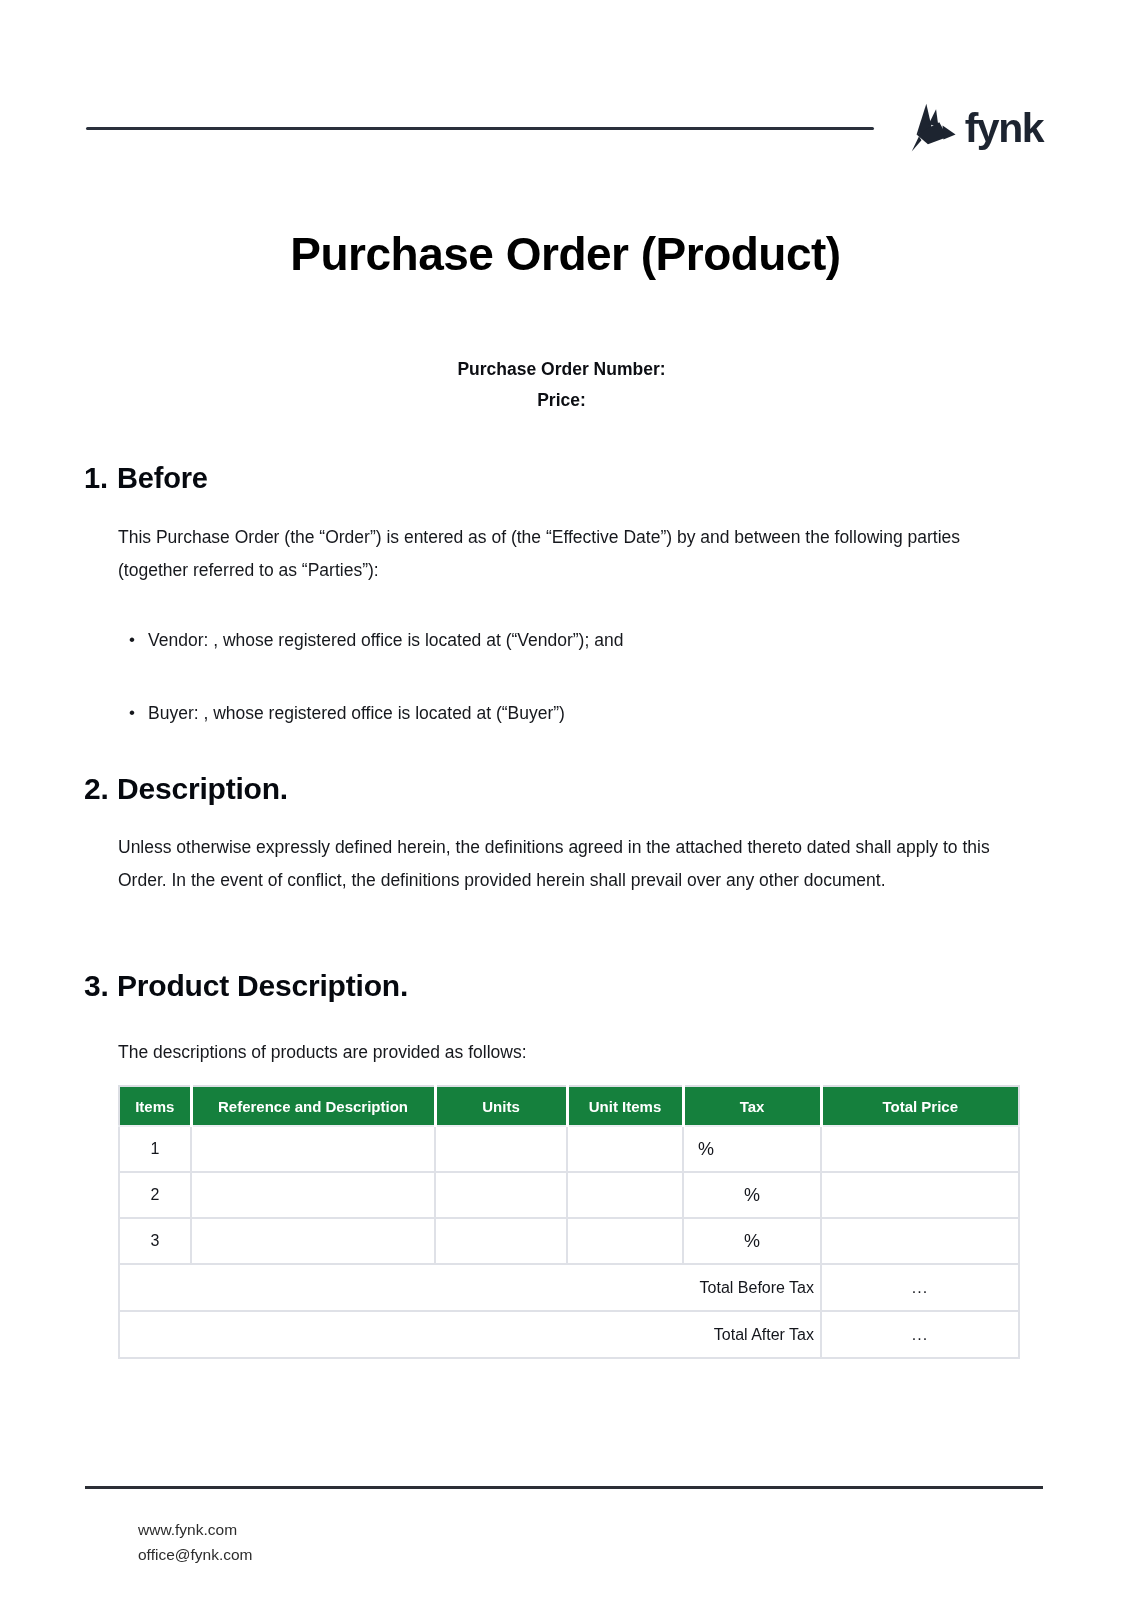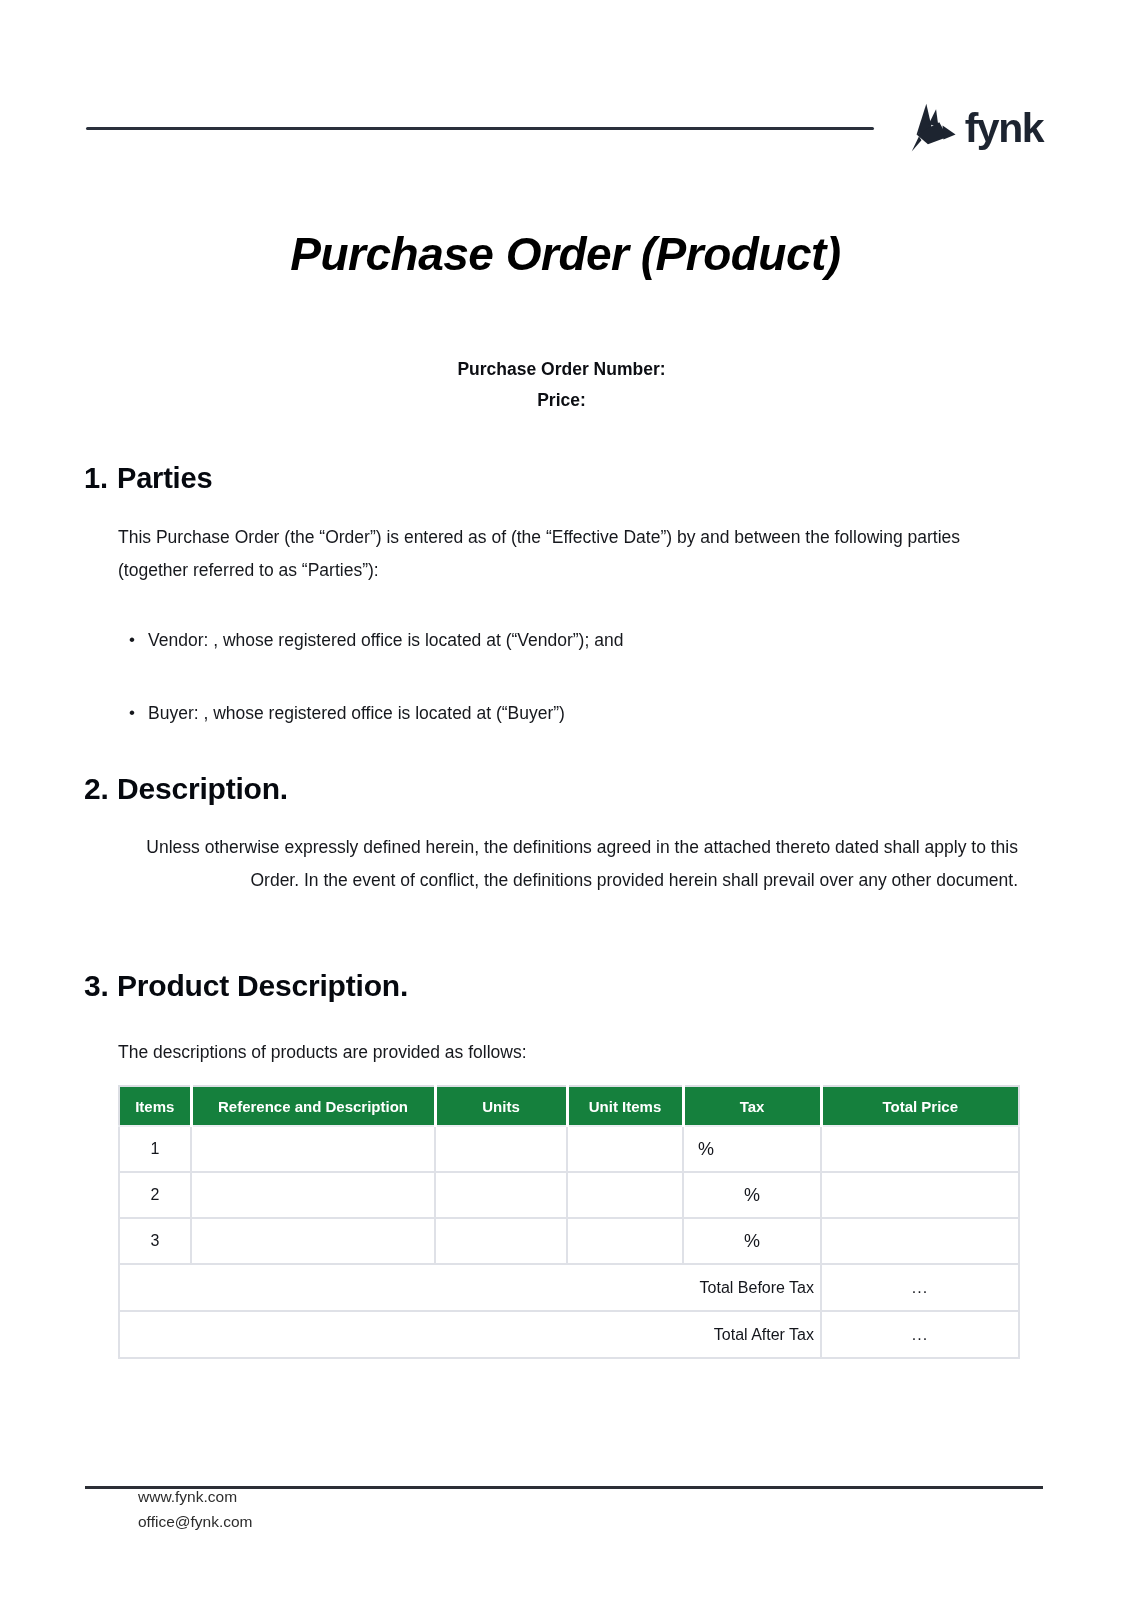--- a/index.html
+++ b/index.html
@@ -44,21 +44,20 @@
 
   
   .doc-title {
     position: absolute;
     top: 227px; left: 0; right: 0;
     text-align: center;
     font-size: 46px;
     font-weight: 800;
     letter-spacing: -0.5px;
     color: #000000;
-    font-style: italic;
   }
   .doc-meta {
     position: absolute;
     top: 354px; left: 0; right: 8px;
     text-align: center;
     font-size: 17.5px;
     font-weight: 700;
     line-height: 31px;
     color: #0c0e13;
   }
@@ -79,21 +78,21 @@
 
   .para {
     position: absolute;
     left: 118px;
     width: 900px;
     font-size: 17.5px;
     line-height: 33px;
     color: #16181d;
   }
   #sec1-body  { top: 521px; }
-  #sec2-body  { top: 831px; text-align: right; }
+  #sec2-body  { top: 831px; }
   #sec3-body  { top: 1036px; }
 
   .bullet {
     position: absolute;
     left: 129px;
     width: 880px;
     display: flex;
     font-size: 17.5px;
     line-height: 26px;
     color: #16181d;
@@ -145,21 +144,21 @@
   
   .footer-rule {
     position: absolute;
     top: 1486px; left: 85px;
     width: 958px;
     height: 3px;
     background: #2c2f36;
   }
   .footer-text {
     position: absolute;
-    top: 1484px; left: 138px;
+    top: 1517px; left: 138px;
     font-size: 15.5px;
     line-height: 25px;
     color: #2c2c2c;
   }
 </style>
 </head>
 <body>
 
 <div class="page">
 
@@ -180,21 +179,21 @@
   </div>
 
   <div class="doc-title">Purchase Order (Product)</div>
   <div class="doc-meta">
     <div>Purchase Order Number:</div>
     <div>Price:</div>
   </div>
 
   <div class="section-heading" id="sec1-heading">
     <span class="h-num">1.</span>
-    <span>Parties</span>
+    <span>Before</span>
   </div>
   <div class="para" id="sec1-body">This Purchase Order (the “Order”) is entered as of (the “Effective Date”) by and between the following parties (together referred to as “Parties”):</div>
 
   <div class="bullet" id="bullet-vendor">
     <span class="dot">•</span>
     <span>Vendor: , whose registered office is located at (“Vendor”); and</span>
   </div>
   <div class="bullet" id="bullet-buyer">
     <span class="dot">•</span>
     <span>Buyer: , whose registered office is located at (“Buyer”)</span>

